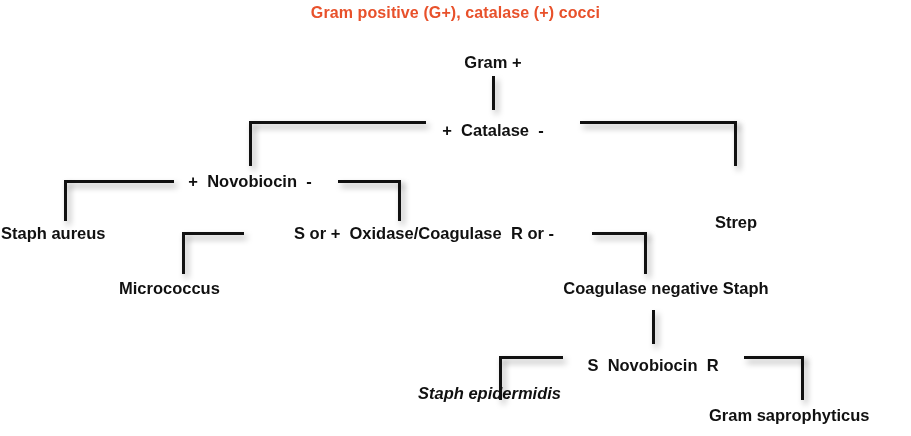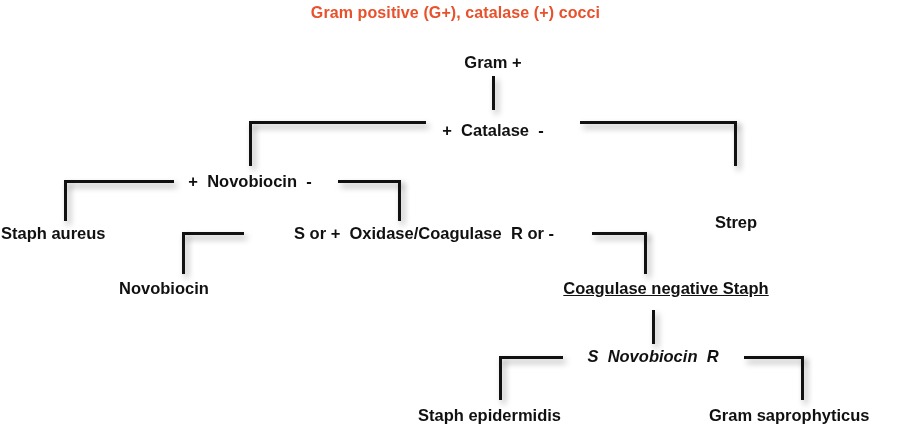--- a/index.html
+++ b/index.html
@@ -65,27 +65,27 @@
 <div class="node center" style="left:493px; top:113px;margin-top:8px;">+  Catalase  -</div>
 
 <div class="node center" style="left:250px; top:172px;">+  Novobiocin  -</div>
 
 <div class="node center" style="left:736px; top:172px;margin-top:41px;">Strep</div>
 
 <div class="node leftal" style="left:1px; top:224px;">Staph aureus</div>
 
 <div class="node center" style="left:424px; top:224px;">S or +  Oxidase/Coagulase  R or -</div>
 
-<div class="node leftal" style="left:119px; top:279px;">Novobiocin</div>
+<div class="node leftal" style="left:119px; top:279px;">Micrococcus</div>
 
-<div class="node center" style="left:666px; top:279px;text-decoration:underline;">Coagulase negative Staph</div>
+<div class="node center" style="left:666px; top:279px;">Coagulase negative Staph</div>
 
-<div class="node center" style="left:653px; top:347px;font-style:italic;">S  Novobiocin  R</div>
+<div class="node center" style="left:653px; top:356px;">S  Novobiocin  R</div>
 
-<div class="node leftal" style="left:418px; top:406px;">Staph epidermidis</div>
+<div class="node leftal" style="left:418px; top:384px;font-style:italic;">Staph epidermidis</div>
 
 <div class="node leftal" style="left:709px; top:406px;">Gram saprophyticus</div>
 
 <div class="conn v" style="left:492px; top:76px; height:34px;"></div>
 
 <div class="elbow">
   <div class="conn h" style="left:249px; top:121px; width:177px;"></div>
   <div class="conn v" style="left:249px; top:121px; height:45px;"></div>
 </div>
 

